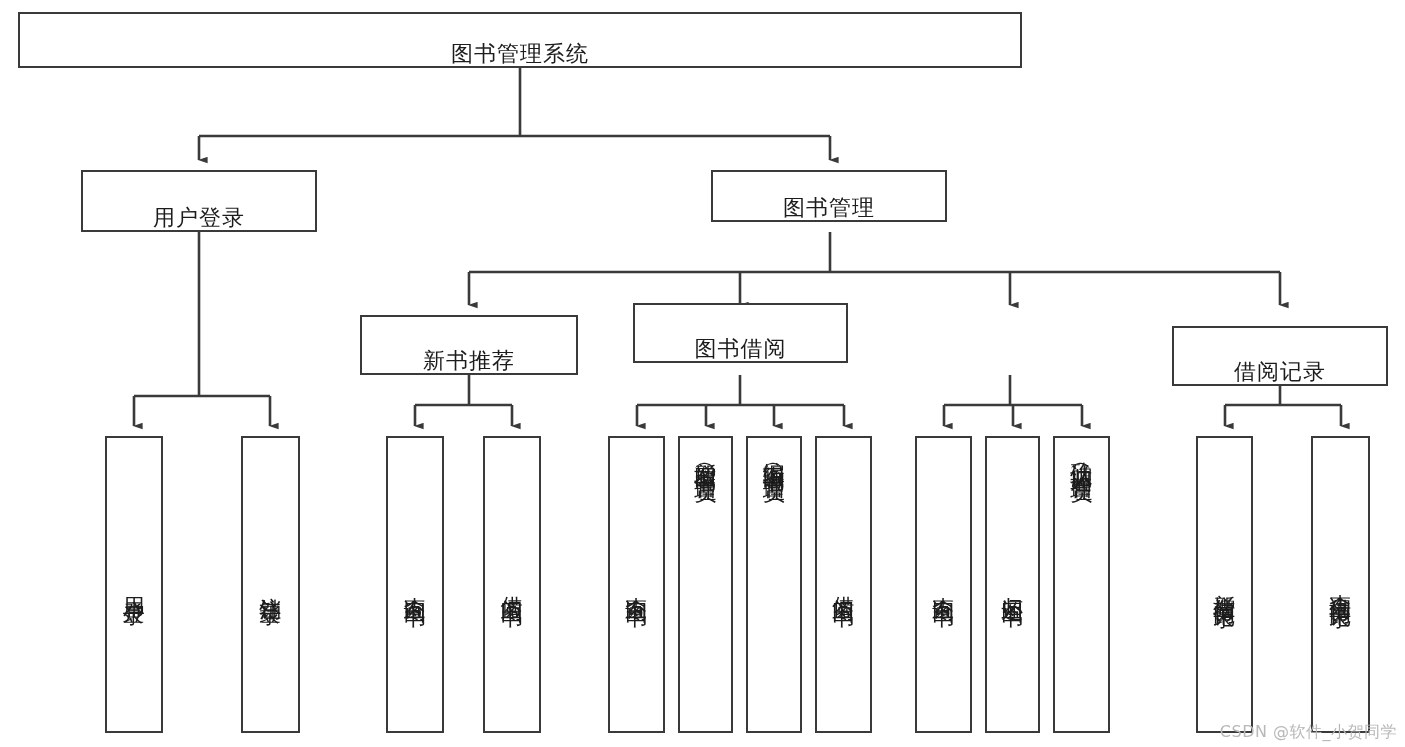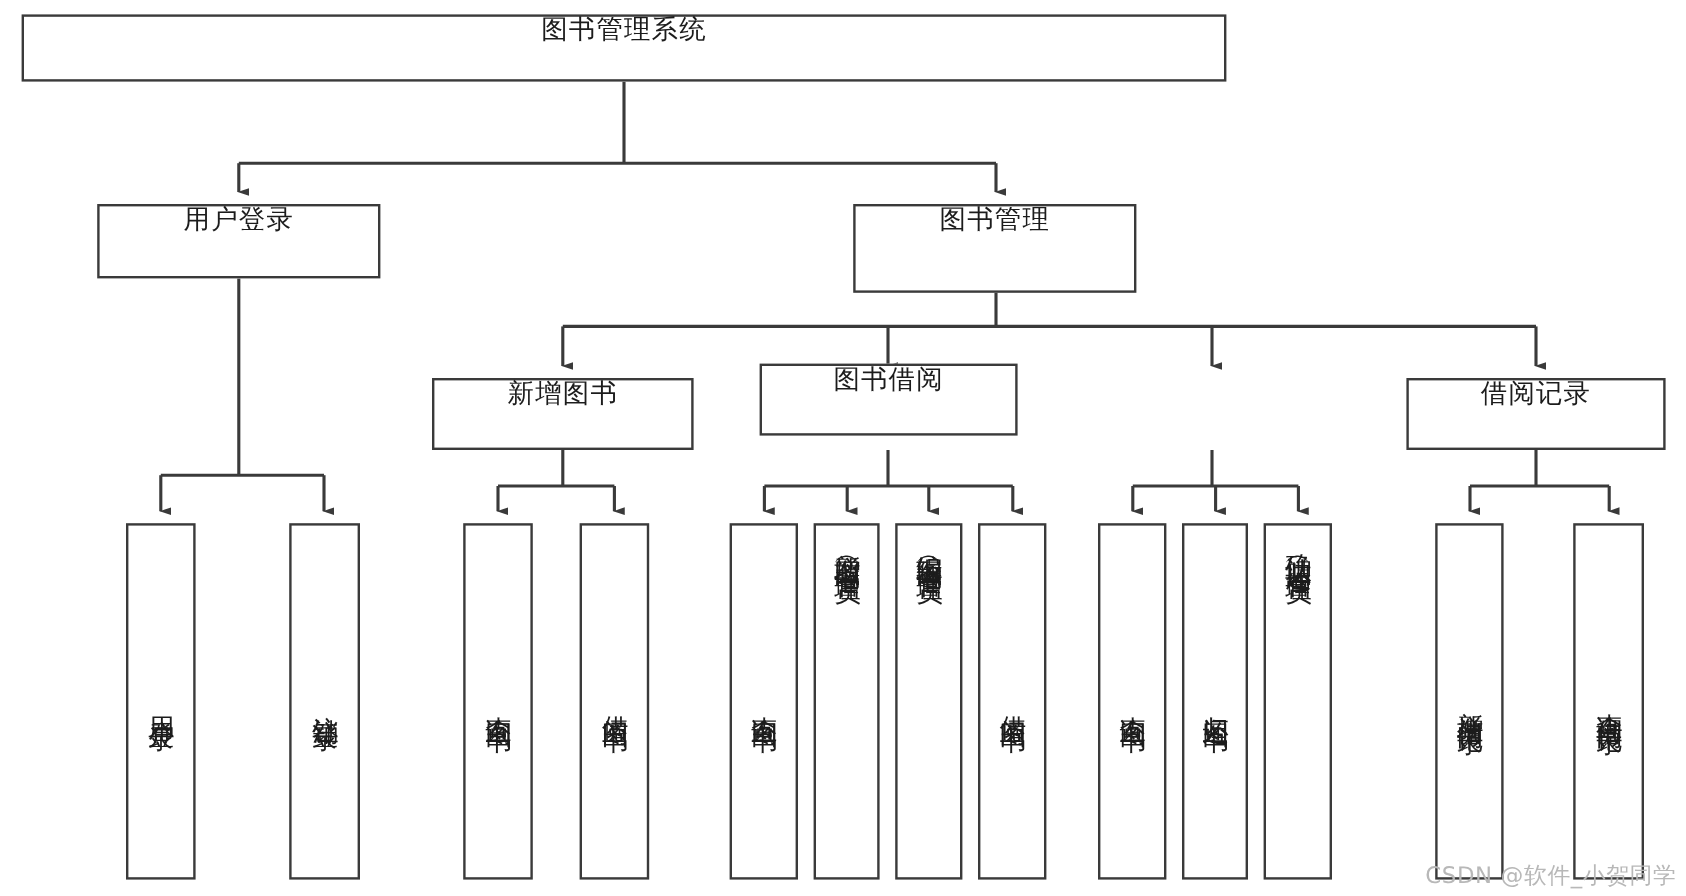--- a/index.html
+++ b/index.html
@@ -24,21 +24,21 @@
     top: 0;
     width: 1405px;
     height: 747px;
   }
   .node-box {
     position: absolute;
     box-sizing: border-box;
     border: 2.5px solid #3a3a3a;
     background: #ffffff;
     display: flex;
-    align-items: flex-start;
+    align-items: flex-end;
     justify-content: center;
     color: #1c1c1c;
   }
   .node-label-h {
     font-size: 22px;
     line-height: 1.1;
     letter-spacing: 1px;
     white-space: nowrap;
     text-align: center;
   }
@@ -58,21 +58,21 @@
     border-width: 2.5px;
   }
   .leaf-box.centered {
     align-items: center;
     padding-top: 0;
   }
   #watermark {
     position: absolute;
     right: 8px;
     bottom: 4px;
-    font-size: 19px;
+    font-size: 16px;
     color: #b8b8b8;
     letter-spacing: 0.5px;
     white-space: nowrap;
     pointer-events: none;
   }
 </style>
 </head>
 <body>
 
 <div id="diagram-root">
@@ -131,34 +131,34 @@
   </svg>
 
   <div class="node-box" style="left:18px; top:12px; width:1004px; height:56px;">
     <span class="node-label-h">图书管理系统</span>
   </div>
 
   <div class="node-box" style="left:81px; top:170px; width:236px; height:62px;">
     <span class="node-label-h">用户登录</span>
   </div>
 
-  <div class="node-box" style="left:711px; top:170px; width:236px; height:74px;">
+  <div class="node-box" style="left:711px; top:170px; width:236px; height:52px;">
     <span class="node-label-h">图书管理</span>
   </div>
 
   <div class="node-box" style="left:360px; top:315px; width:218px; height:60px;">
-    <span class="node-label-h">新增图书</span>
+    <span class="node-label-h">新书推荐</span>
   </div>
 
   <div class="node-box" style="left:633px; top:303px; width:215px; height:60px;">
     <span class="node-label-h">图书借阅</span>
   </div>
 
 
-  <div class="node-box" style="left:1172px; top:315px; width:216px; height:60px;">
+  <div class="node-box" style="left:1172px; top:326px; width:216px; height:60px;">
     <span class="node-label-h">借阅记录</span>
   </div>
 
   <div class="node-box leaf-box centered" style="left:105px; top:436px; width:58px; height:297px;">
     <span class="node-label-v">用户登录</span>
   </div>
 
   <div class="node-box leaf-box centered" style="left:241px; top:436px; width:59px; height:297px;">
     <span class="node-label-v">注销登录</span>
   </div>

